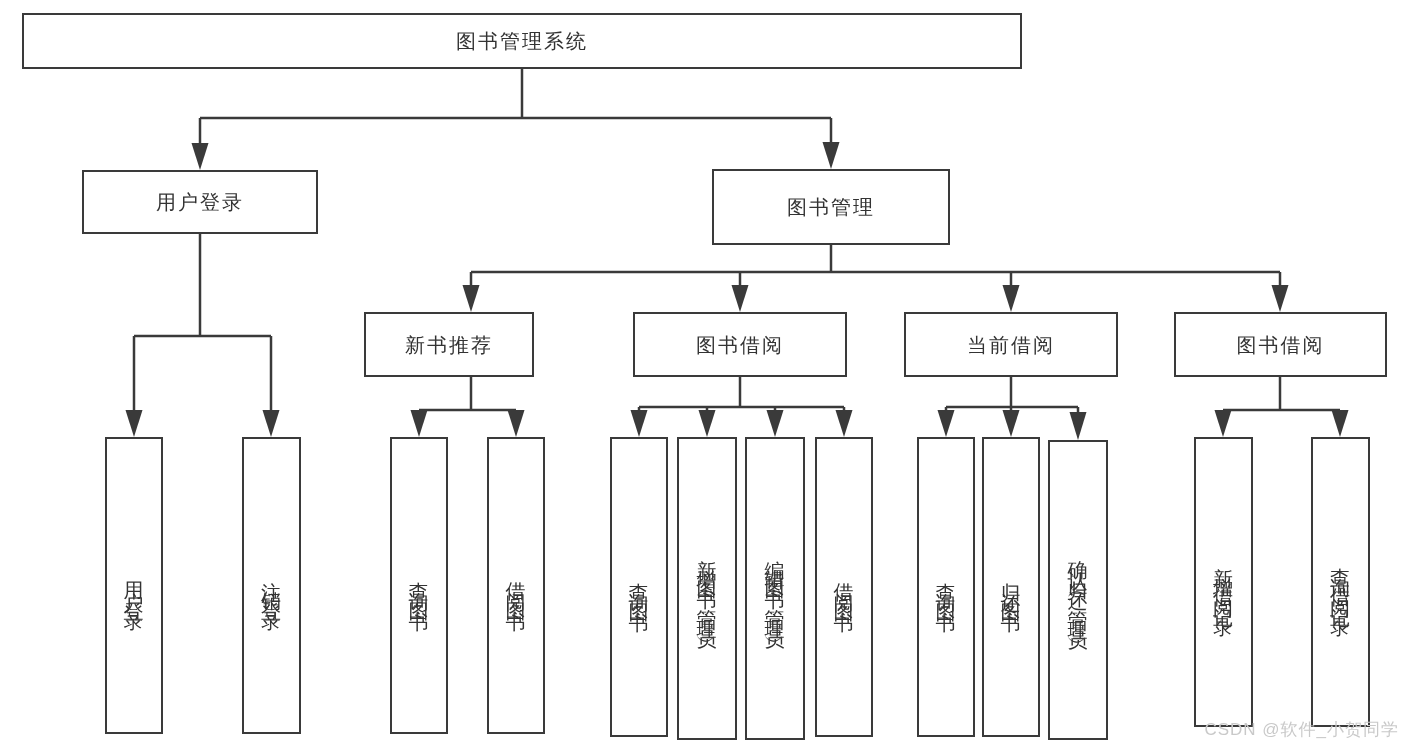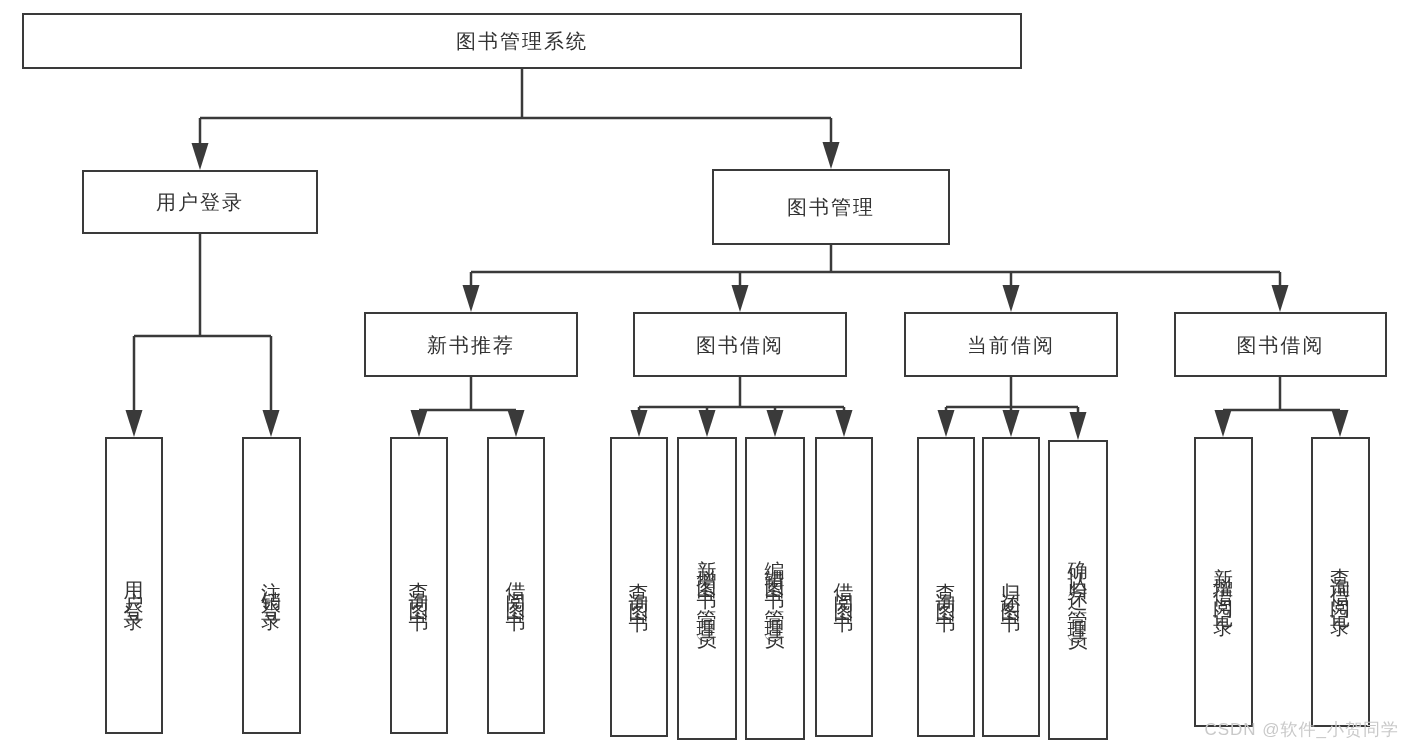--- a/index.html
+++ b/index.html
@@ -35,21 +35,21 @@
     writing-mode: vertical-rl;
     letter-spacing: 10px;
     white-space: normal;
   }
   
   #n-root            { left: 22px;   top: 13px;  width: 1000px; height: 56px; }
   
   #n-user-login-grp  { left: 82px;   top: 170px; width: 236px;  height: 64px; }
   #n-book-mgmt       { left: 712px;  top: 169px; width: 238px;  height: 76px; }
   
-  #n-new-book-rec    { left: 364px;  top: 312px; width: 214px;  height: 65px; }
+  #n-new-book-rec    { left: 364px;  top: 312px; width: 170px;  height: 65px; }
   #n-book-borrow     { left: 633px;  top: 312px; width: 214px;  height: 65px; }
   #n-current-borrow  { left: 904px;  top: 312px; width: 214px;  height: 65px; }
   #n-borrow-records  { left: 1174px; top: 312px; width: 213px;  height: 65px; }
   
   #n-user-login      { left: 105px;  top: 437px; width: 58px; height: 297px; }
   #n-logout          { left: 242px;  top: 437px; width: 59px; height: 297px; }
   #n-nb-query        { left: 390px;  top: 437px; width: 58px; height: 297px; }
   #n-nb-borrow       { left: 487px;  top: 437px; width: 58px; height: 297px; }
   #n-bb-query        { left: 610px;  top: 437px; width: 58px; height: 300px; }
   #n-bb-add          { left: 677px;  top: 437px; width: 60px; height: 303px; }

